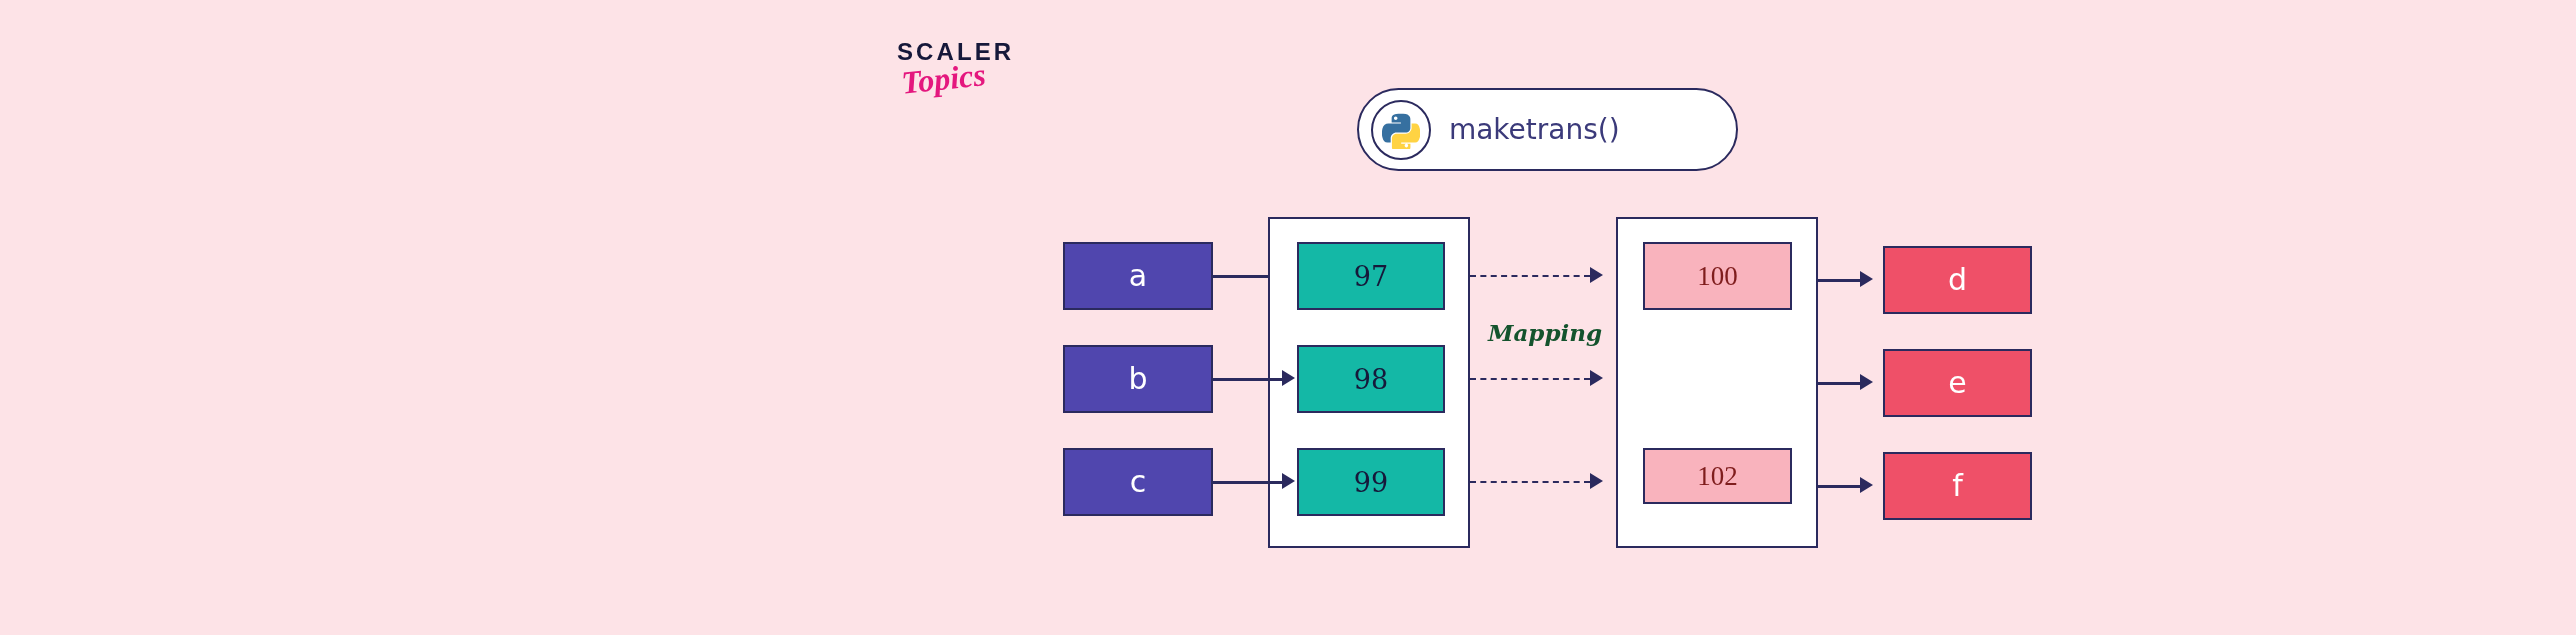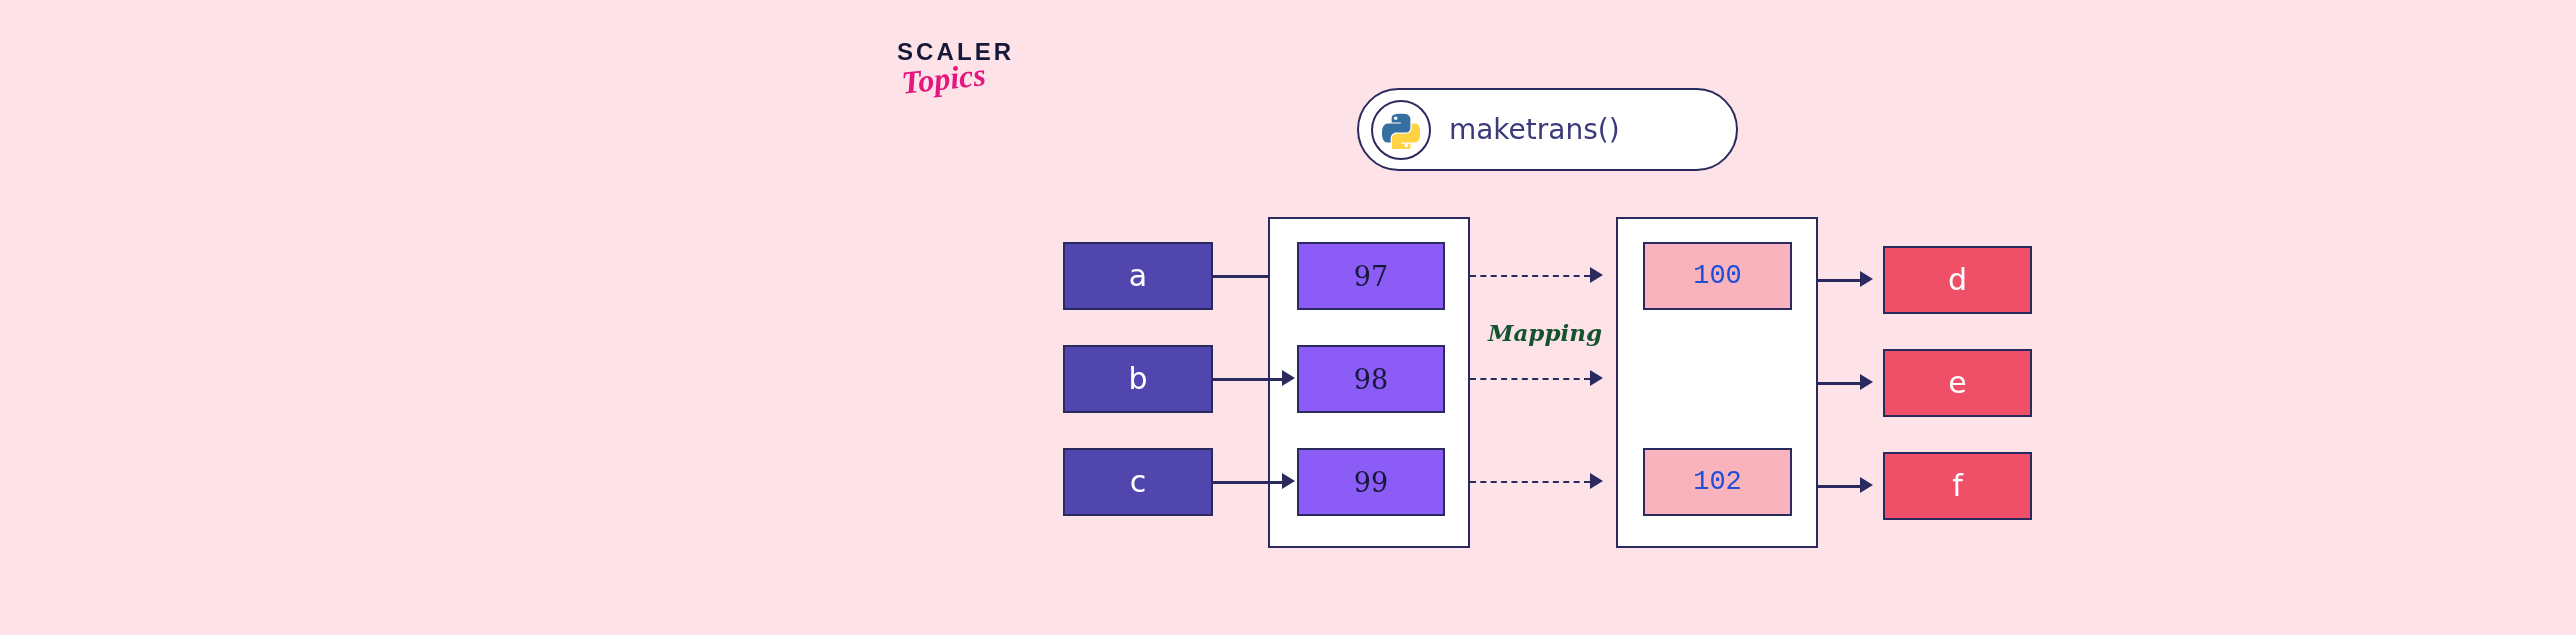--- a/index.html
+++ b/index.html
@@ -102,29 +102,29 @@
     font-size: 28px;
     line-height: 1;
   }
   .box-src {
     background: #5046ae;
     color: #ffffff;
     font-family: "DejaVu Sans", sans-serif;
     font-size: 30px;
   }
   .box-code-in {
-    background: #8b5cf6;
+    background: #14b8a6;
     color: #16183a;
     font-family: "DejaVu Serif", serif;
     font-size: 27px;
   }
   .box-code-out {
     background: #f9b3bd;
-    color: #1d4ed8;
-    font-family: Liberation Mono, monospace;
+    color: #7f1d1d;
+    font-family: Liberation Serif, serif;
     font-size: 27px;
   }
   .box-dst {
     background: #ef5068;
     color: #ffffff;
     font-family: "DejaVu Sans", sans-serif;
     font-size: 30px;
   }
 
   
@@ -225,21 +225,21 @@
 
   <div class="dbox box-src" style="left:1063px; top:448px; width:150px; height:68px;">c</div>
   <div class="conn" style="left:1212px; top:481px; width:70px;"></div>
   <div class="arrowhead" style="left:1282px; top:473px;"></div>
 
   <div class="dbox box-code-in" style="left:1297px; top:448px; width:148px; height:68px;">99</div>
 
   <div class="conn-dashed" style="left:1470px; top:481px; width:120px;"></div>
   <div class="arrowhead" style="left:1590px; top:473px;"></div>
 
-  <div class="dbox box-code-out" style="left:1643px; top:448px; width:149px; height:68px;text-align:center;">102</div>
+  <div class="dbox box-code-out" style="left:1643px; top:448px; width:149px; height:56px;text-align:center;">102</div>
 
   <div class="conn" style="left:1818px; top:485px; width:50px;"></div>
   <div class="arrowhead" style="left:1860px; top:477px;"></div>
 
   <div class="dbox box-dst" style="left:1883px; top:452px; width:149px; height:68px;">f</div>
 
   <div id="mapping-label">Mapping</div>
 
 </div>
 

